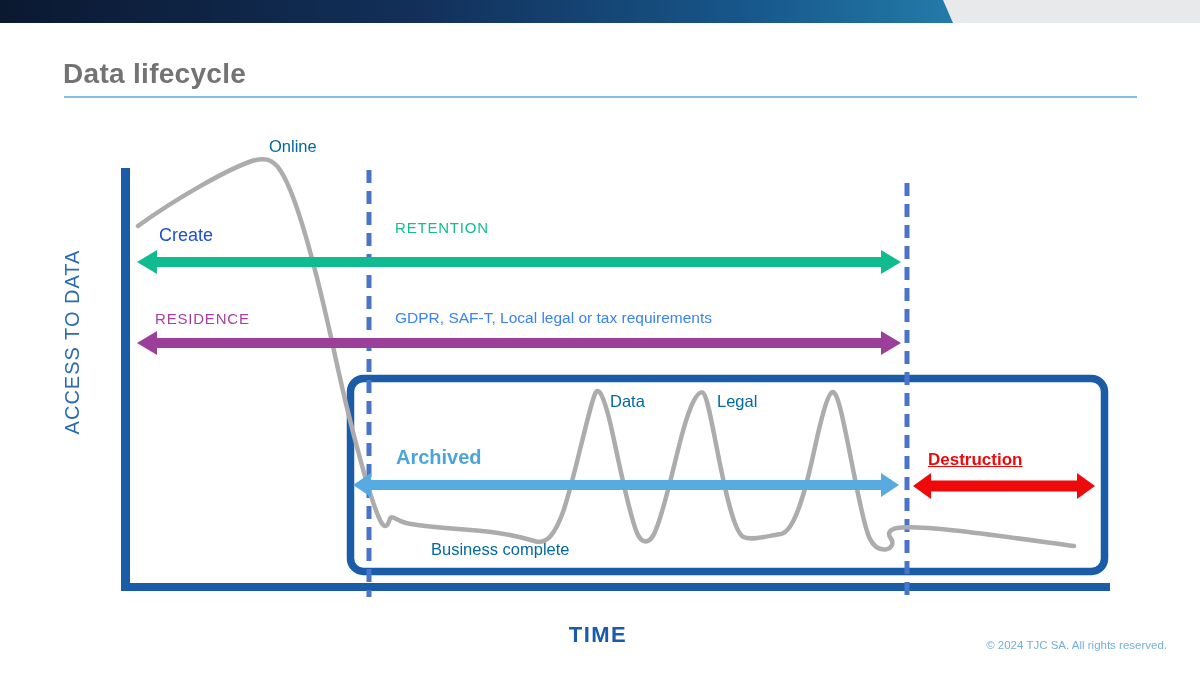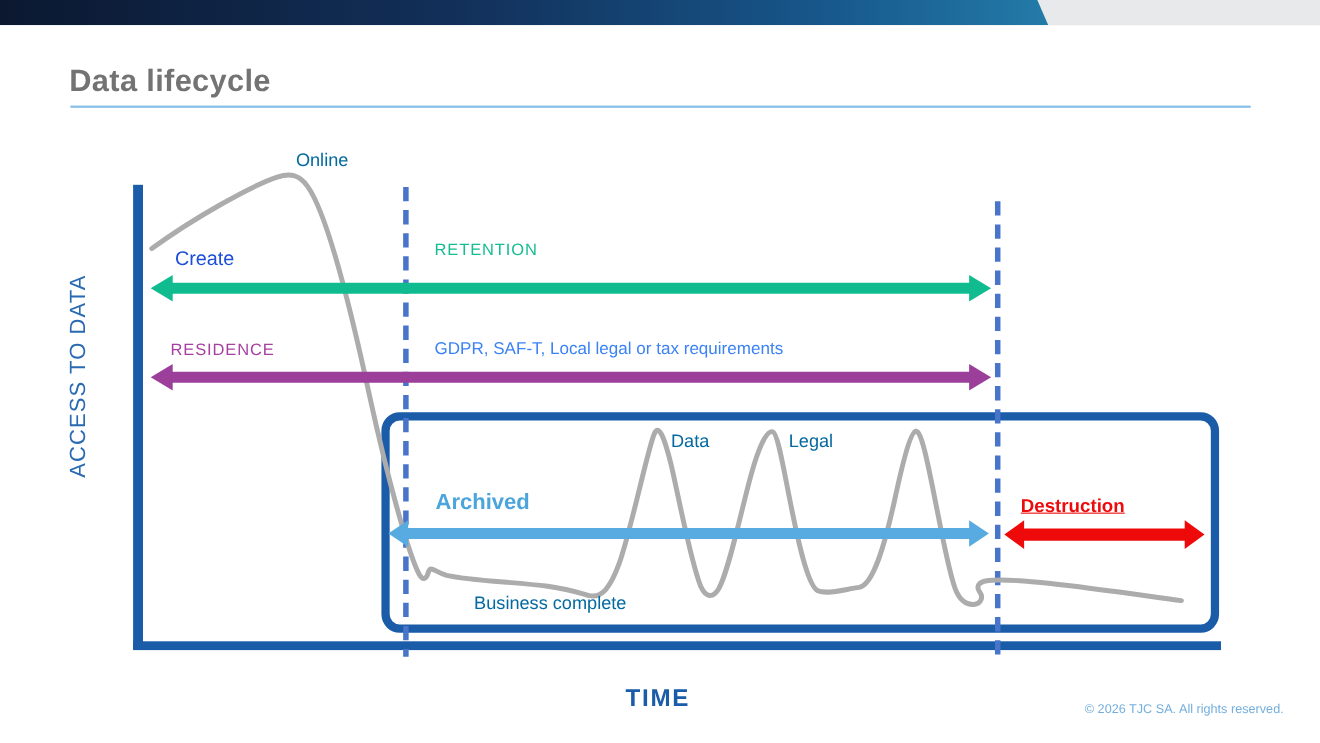--- a/index.html
+++ b/index.html
@@ -119,14 +119,14 @@
   <div class="lbl residence-label">RESIDENCE</div>
   <div class="lbl gdpr-label">GDPR, SAF-T, Local legal or tax requirements</div>
   <div class="lbl archived-label">Archived</div>
   <div class="lbl audit-label">Data</div>
   <div class="lbl legal-label">Legal</div>
   <div class="lbl business-label">Business complete</div>
   <div class="lbl destruction-label">Destruction</div>
   <div class="lbl time-label">TIME</div>
   <div class="lbl access-label">ACCESS TO DATA</div>
 
-  <div class="footer">© 2026 TJC SA. All rights reserved.</div>
+  <div class="footer">© 2024 TJC SA. All rights reserved.</div>
 </div>
 
 </body></html>

